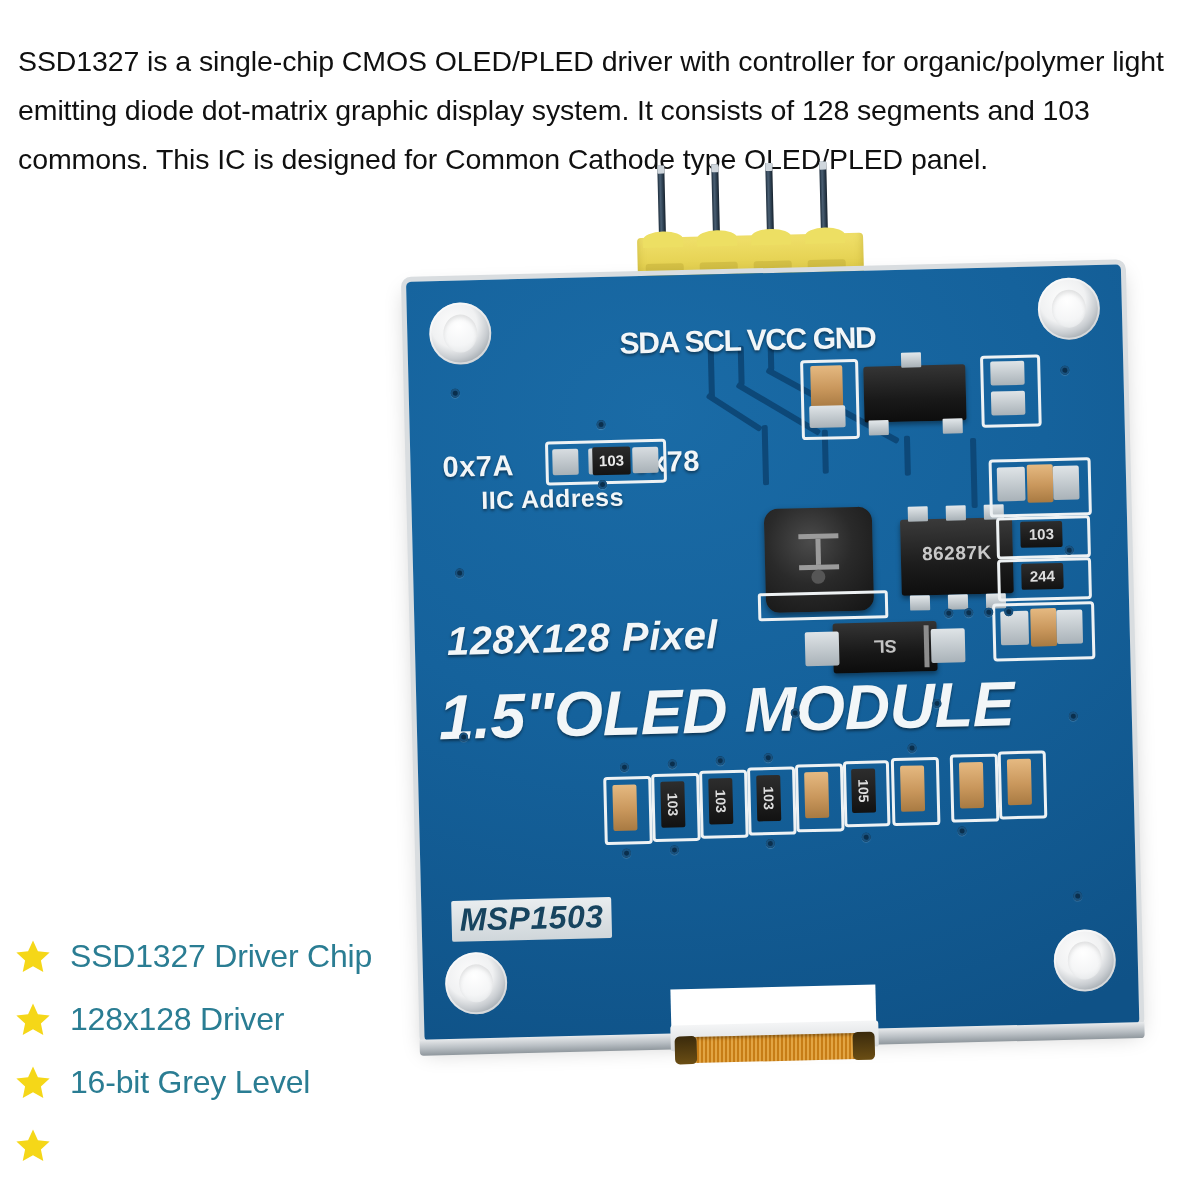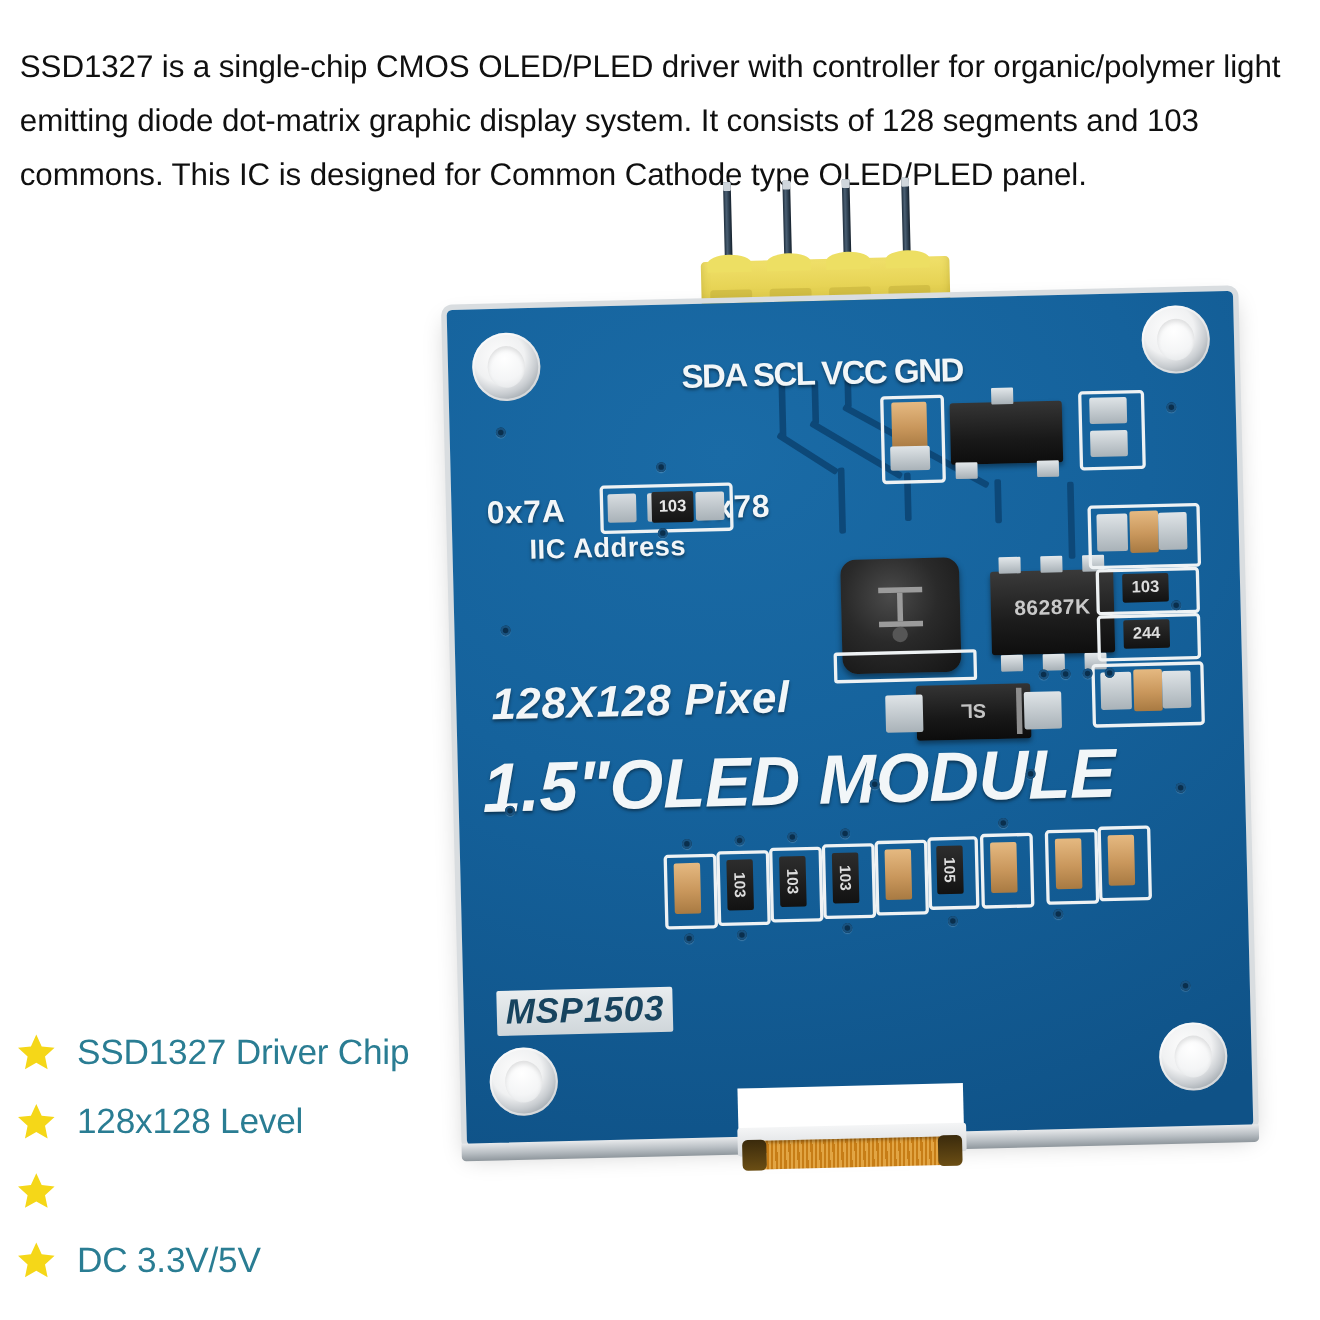--- a/index.html
+++ b/index.html
@@ -494,29 +494,29 @@
     <svg class="star-icon" viewBox="0 0 24 24">
       <path d="M12 1.6 L15.1 8.4 L22.5 9.2 L17 14.2 L18.5 21.5 L12 17.8 L5.5 21.5 L7 14.2 L1.5 9.2 L8.9 8.4 Z" fill="#f5d718"></path>
     </svg>
     <span class="feature-label">SSD1327 Driver Chip</span>
   </div>
 
   <div class="feature-row">
     <svg class="star-icon" viewBox="0 0 24 24">
       <path d="M12 1.6 L15.1 8.4 L22.5 9.2 L17 14.2 L18.5 21.5 L12 17.8 L5.5 21.5 L7 14.2 L1.5 9.2 L8.9 8.4 Z" fill="#f5d718"></path>
     </svg>
-    <span class="feature-label">128x128 Level</span>
+    <span class="feature-label">128x128 Driver</span>
+  </div>
+
+  <div class="feature-row">
+    <svg class="star-icon" viewBox="0 0 24 24">
+      <path d="M12 1.6 L15.1 8.4 L22.5 9.2 L17 14.2 L18.5 21.5 L12 17.8 L5.5 21.5 L7 14.2 L1.5 9.2 L8.9 8.4 Z" fill="#f5d718"></path>
+    </svg>
+    <span class="feature-label">16-bit Grey Level</span>
   </div>
 
   <div class="feature-row">
     <svg class="star-icon" viewBox="0 0 24 24">
       <path d="M12 1.6 L15.1 8.4 L22.5 9.2 L17 14.2 L18.5 21.5 L12 17.8 L5.5 21.5 L7 14.2 L1.5 9.2 L8.9 8.4 Z" fill="#f5d718"></path>
     </svg>
   </div>
 
-  <div class="feature-row">
-    <svg class="star-icon" viewBox="0 0 24 24">
-      <path d="M12 1.6 L15.1 8.4 L22.5 9.2 L17 14.2 L18.5 21.5 L12 17.8 L5.5 21.5 L7 14.2 L1.5 9.2 L8.9 8.4 Z" fill="#f5d718"></path>
-    </svg>
-    <span class="feature-label">DC 3.3V/5V</span>
-  </div>
-
 </div>
 
 </body></html>

